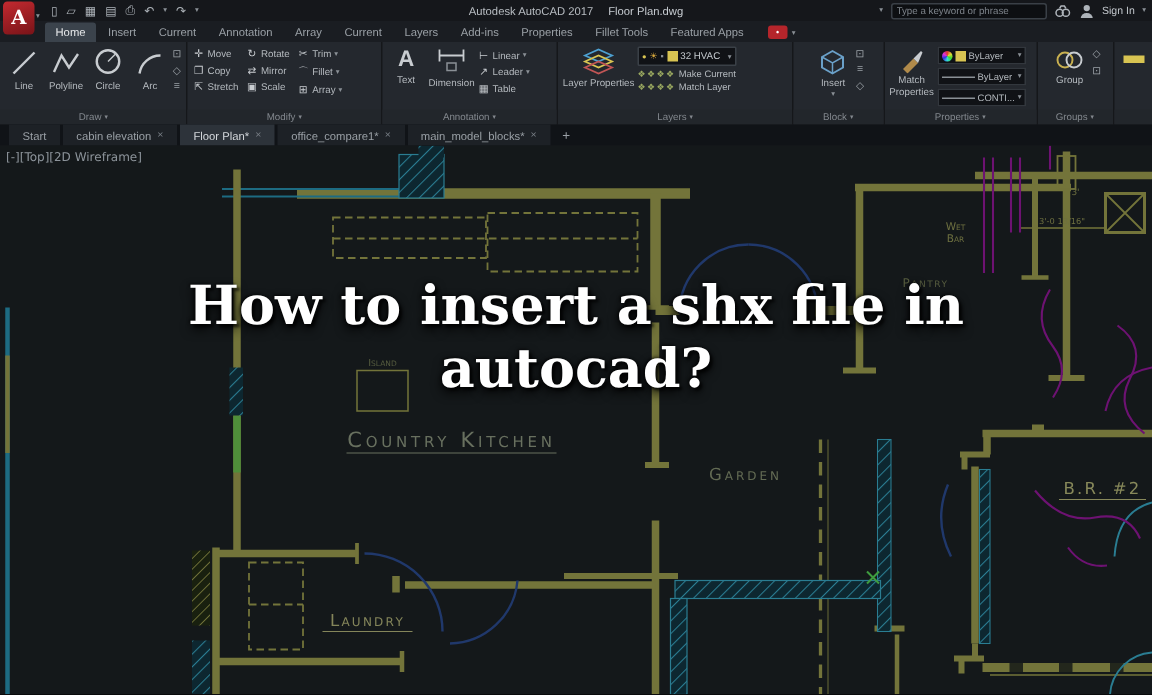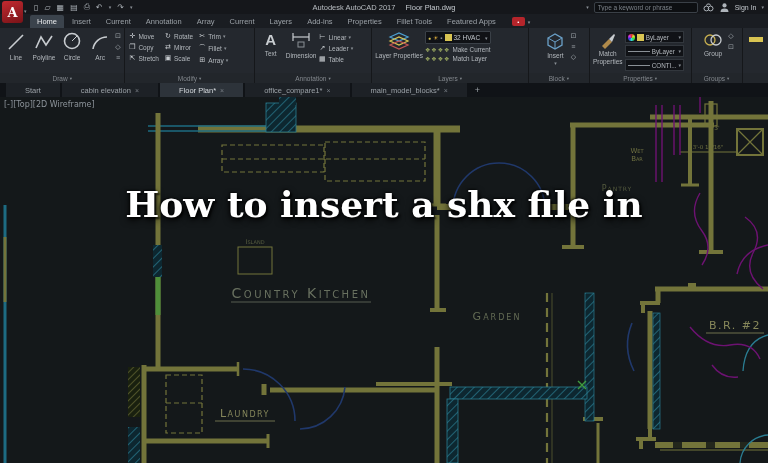--- a/index.html
+++ b/index.html
@@ -52,21 +52,21 @@
   .ldots{letter-spacing:1px;font-size:6px;color:#9aa860;}
   .cwheel{width:7px;height:7px;border-radius:50%;
           background:conic-gradient(#d33,#dd3,#3d3,#3dd,#33d,#d3d,#d33);display:inline-block;}
   .lsample{width:22px;border-top:1.5px solid #8a9096;display:inline-block;}
   .proprow{display:flex;align-items:center;gap:2px;background:#101216;border:1px solid #32373d;height:10px;
            padding:0 2px;color:#b4b9be;font-size:6.3px;margin-bottom:1px;white-space:nowrap;}
   .twol{line-height:7px;}
   
   .ftabs{position:absolute;top:83px;left:0;width:768px;height:14px;background:#101317;display:flex;
          align-items:stretch;padding-left:6px;gap:2px;box-sizing:border-box;}
-  .ftab{display:flex;align-items:center;gap:4px;padding:0 19px;background:#1d2126;color:#9aa0a6;
+  .ftab{display:flex;align-items:center;gap:4px;padding:0 9px;background:#1d2126;color:#9aa0a6;
         font-size:7.5px;white-space:nowrap;}
   .ftab.active{background:#2d333a;color:#d5d9dd;}
   .ftab .x{color:#777d84;font-size:7px;}
   .newtab{display:flex;align-items:center;padding:0 6px;color:#9aa0a6;font-size:9px;}
   
   .canvas{position:absolute;top:97px;left:0;width:768px;height:366px;background:#14181a;overflow:hidden;}
   .vpctl{position:absolute;left:4px;top:3px;color:#8d949b;font-size:8px;z-index:3;
          font-family:"DejaVu Sans",sans-serif;text-align:center;}
   .cadsvg{position:absolute;left:0;top:0;}
   .cadtext{font-family:"DejaVu Sans",sans-serif;font-variant:small-caps;}
@@ -551,15 +551,16 @@
         <text x="637" y="64" font-size="7" fill="#6e7040" text-anchor="middle">Bar</text>
         <text x="735" y="232" font-size="11" fill="#87885a" letter-spacing="1.5" text-anchor="middle">B.R. #2</text>
         <line x1="706" y1="236" x2="764" y2="236" stroke="#87885a" stroke-width="0.8"></line>
         <text x="717" y="33" font-size="6" fill="#6e7040" text-anchor="middle">3'</text>
         <text x="708" y="52" font-size="5.5" fill="#6e7040" text-anchor="middle">3'-0 13/16"</text>
       </g>
     </svg>
 
     <div class="overlay">
       <div>How to insert a shx file in</div>
+      <div>autocad?</div>
     </div>
   </div>
 </div>
 
 </body></html>

